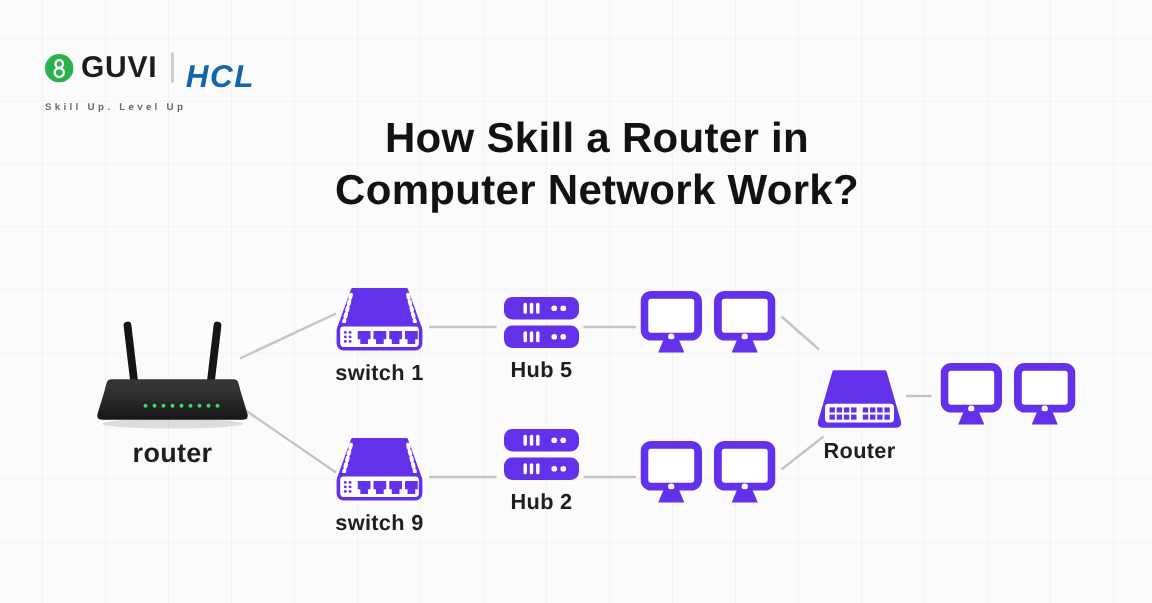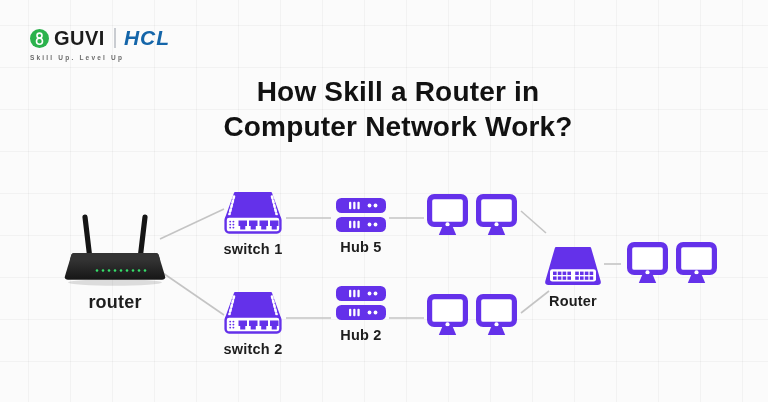--- a/index.html
+++ b/index.html
@@ -18,21 +18,21 @@
     background-position:28px 25px;
     padding-left:28px;
   }
 
   
   .logo{position:absolute;left:30px;top:26px;}
   .logo-row{display:flex;align-items:center;}
   .guvi-mark{width:19px;height:19px;display:block;}
   .brand-text{font-size:20px;font-weight:700;color:#1c1c1c;letter-spacing:0.5px;margin-left:5px;}
   .logo-divider{width:2px;height:20px;background:#c9ccd1;margin:0 8px 0 9px;}
-  .partner-text{font-size:21px;font-weight:800;font-style:italic;color:#1465A9;letter-spacing:1px;}
+  .partner-text{font-size:21px;font-weight:800;font-style:italic;color:#1465A9;letter-spacing:1px;margin-top:14px;}
   .tagline{font-size:6.5px;font-weight:600;letter-spacing:2.2px;color:#6b6b6b;margin-top:4px;}
 
   
   .title{position:absolute;top:74px;left:0;right:0;text-align:center;
     font-size:28px;line-height:35px;font-weight:800;color:#121212;letter-spacing:0.2px;}
 
   
   .wires{position:absolute;left:0;top:0;width:768px;height:402px;pointer-events:none;}
   .wires line{stroke:#c4c4c4;stroke-width:1.6px;}
 
@@ -211,21 +211,21 @@
       </svg>
     <svg width="41" height="42" viewBox="0 0 41 42">
         <use href="#sym-monitor"></use>
       </svg>
   </div>
 
   <div class="node n-switch2">
     <svg width="58" height="42" viewBox="0 0 58 42">
         <use href="#sym-switch"></use>
       </svg>
-    <span class="node-label">switch 2</span>
+    <span class="node-label">switch 9</span>
   </div>
 
   <div class="node n-hub2">
     <svg width="50" height="34" viewBox="0 0 50 34">
         <use href="#sym-hub"></use>
       </svg>
     <span class="node-label">Hub 2</span>
   </div>
 
   <div class="pair p-mon2">

